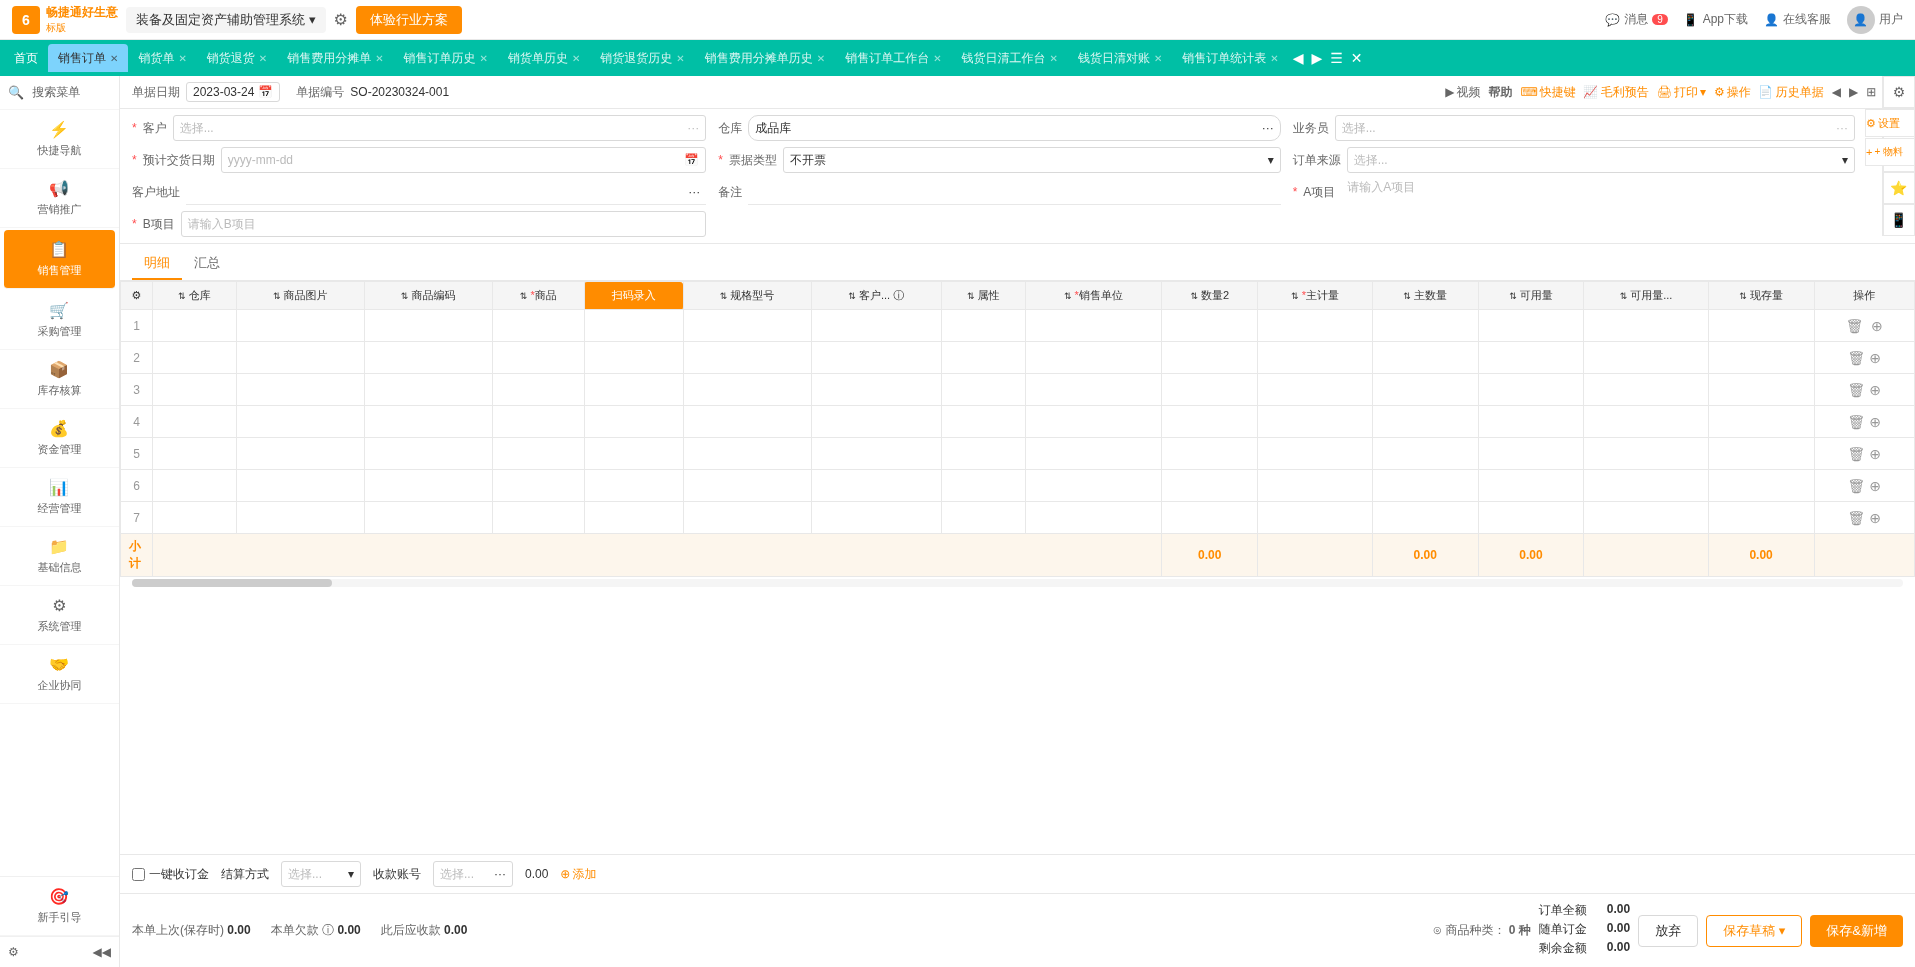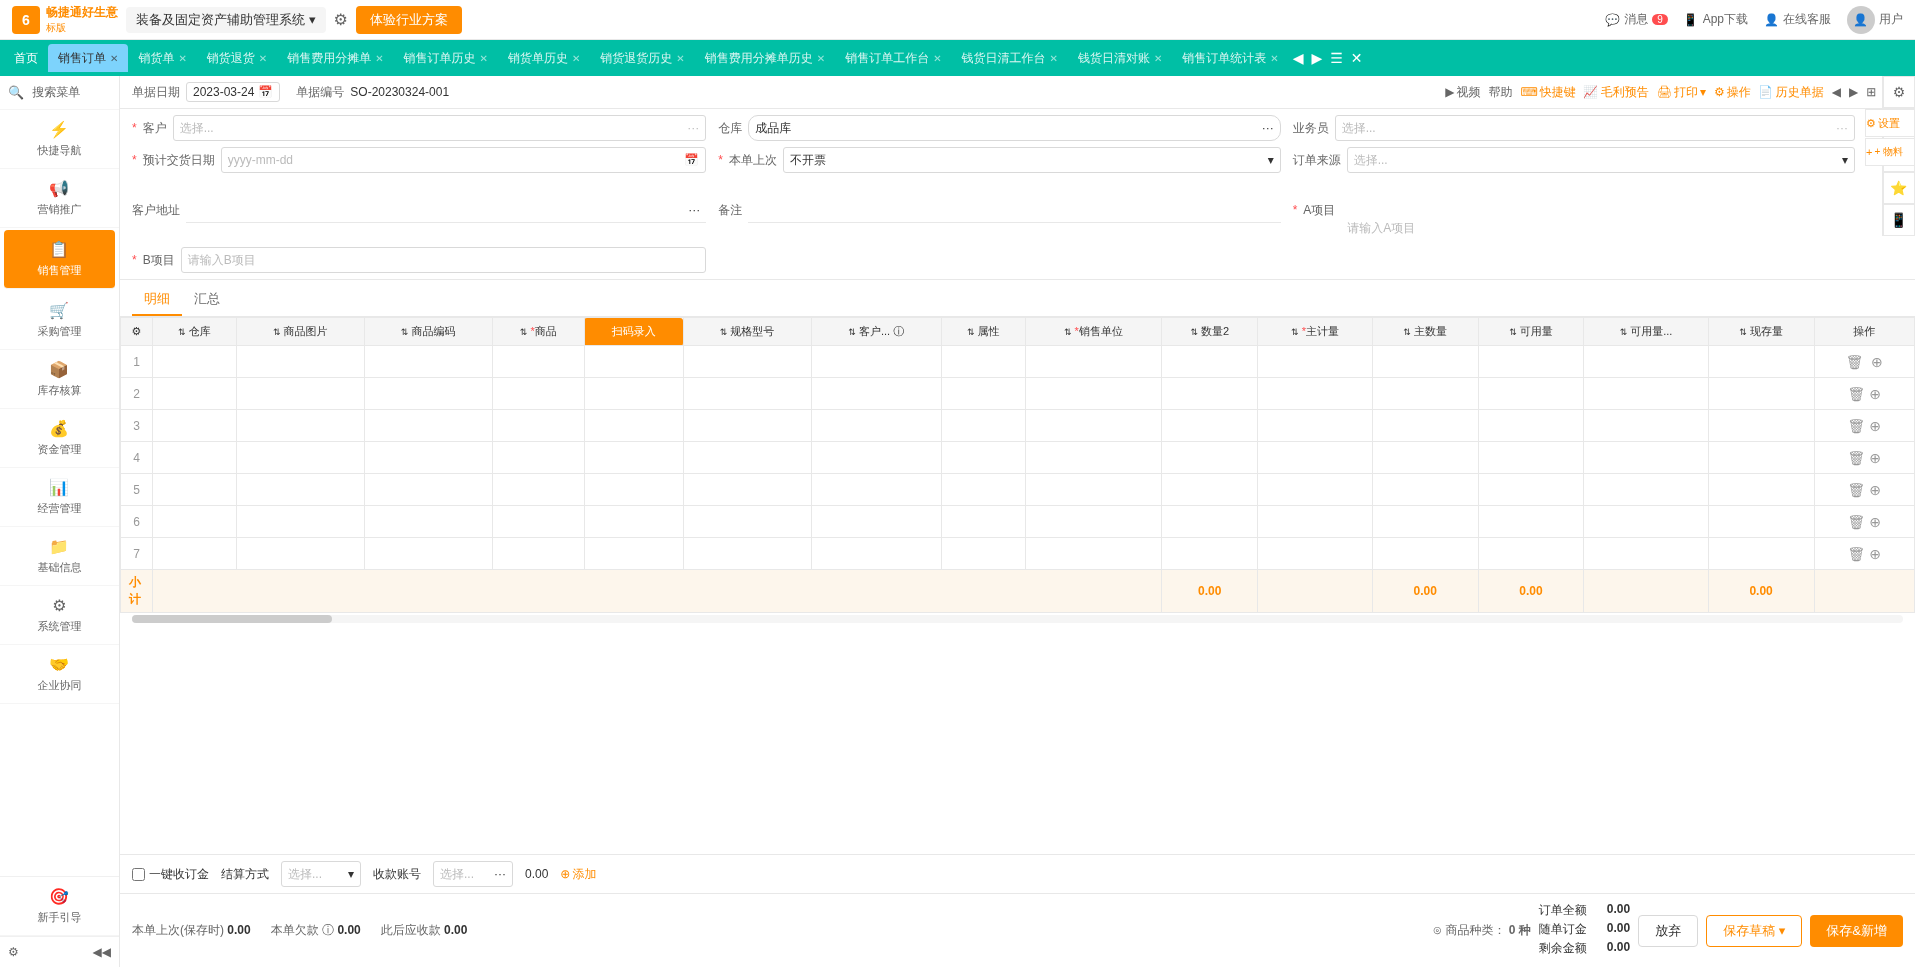--- a/index.html
+++ b/index.html
@@ -246,21 +246,21 @@
           </div>
           <div style="display:flex; align-items:center; gap:6px;">
             <span class="form-label">单据编号</span>
             <span style="font-size:12px; color:#333;">SO-20230324-001</span>
           </div>
           <div style="margin-left:auto; display:flex; align-items:center; gap:8px; font-size:12px;">
             <span style="color:#666; cursor:pointer; display:flex; align-items:center; gap:2px;">
               <span>▶</span>
               <span>视频</span>
             </span>
-            <span style="color:#666; cursor:pointer;">
+            <span style="color:#666; cursor:pointer;font-weight:bold;">
               <span>帮助</span>
             </span>
             <span style="color:#ff8c00; cursor:pointer; display:flex; align-items:center; gap:2px;">
               <span>⌨</span>
               <span>快捷键</span>
             </span>
             <span style="color:#ff8c00; cursor:pointer; display:flex; align-items:center; gap:2px;">
               <span>📈</span>
               <span>毛利预告</span>
             </span>
@@ -328,21 +328,21 @@
           <div style="display:flex; align-items:center; gap:6px;">
             <span style="color:#ff4d4f;">*</span>
             <span style="color:#666; font-size:12px;">预计交货日期</span>
             <div style="flex:1; height:26px; border:1px solid #d9d9d9; border-radius:3px; padding:0 6px; display:flex; align-items:center; gap:4px; cursor:pointer;">
               <span style="color:#bbb; font-size:12px;">yyyy-mm-dd</span>
               <span style="margin-left:auto;">📅</span>
             </div>
           </div>
           <div style="display:flex; align-items:center; gap:6px; padding-left:12px;">
             <span style="color:#ff4d4f;">*</span>
-            <span style="color:#666; font-size:12px;">本单上次</span>
+            <span style="color:#666; font-size:12px;">票据类型</span>
             <div style="flex:1; height:26px; border:1px solid #d9d9d9; border-radius:3px; padding:0 6px; display:flex; align-items:center; cursor:pointer;">
               <span style="font-size:12px; color:#333;">不开票</span>
               <span style="margin-left:auto;">▾</span>
             </div>
           </div>
           <div style="display:flex; align-items:center; gap:6px; padding-left:12px;">
             <span style="color:#666; font-size:12px;">订单来源</span>
             <div style="flex:1; height:26px; border:1px solid #d9d9d9; border-radius:3px; padding:0 6px; display:flex; align-items:center; cursor:pointer;">
               <span style="color:#bbb; font-size:12px;">选择...</span>
               <span style="margin-left:auto;">▾</span>
@@ -357,21 +357,21 @@
               <span style="margin-left:auto;">···</span>
             </div>
           </div>
           <div style="display:flex; align-items:center; gap:6px; padding-left:12px;">
             <span style="color:#666; font-size:12px;">备注</span>
             <div style="flex:1; height:26px; border-bottom:1px solid #e8e8e8; padding:0 6px; display:flex; align-items:center; cursor:text;"></div>
           </div>
           <div style="display:flex; align-items:center; gap:6px; padding-left:12px;">
             <span style="color:#ff4d4f;">*</span>
             <span style="color:#666; font-size:12px;">A项目</span>
-            <div style="flex:1; height:26px; padding:0 6px; display:flex; align-items:center; cursor:text;margin-top:36px;">
+            <div style="flex:1; height:26px; padding:0 6px; display:flex; align-items:flex-start; cursor:text;">
               <span style="color:#bbb; font-size:12px;">请输入A项目</span>
             </div>
           </div>
         </div>
 
         <div style="display:grid; grid-template-columns:1fr 2fr; padding:6px 60px 6px 12px;">
           <div style="display:flex; align-items:center; gap:6px;">
             <span style="color:#ff4d4f;">*</span>
             <span style="color:#666; font-size:12px;">B项目</span>
             <div style="flex:1; height:26px; border:1px solid #d9d9d9; border-radius:3px; padding:0 6px; display:flex; align-items:center; cursor:text;">

